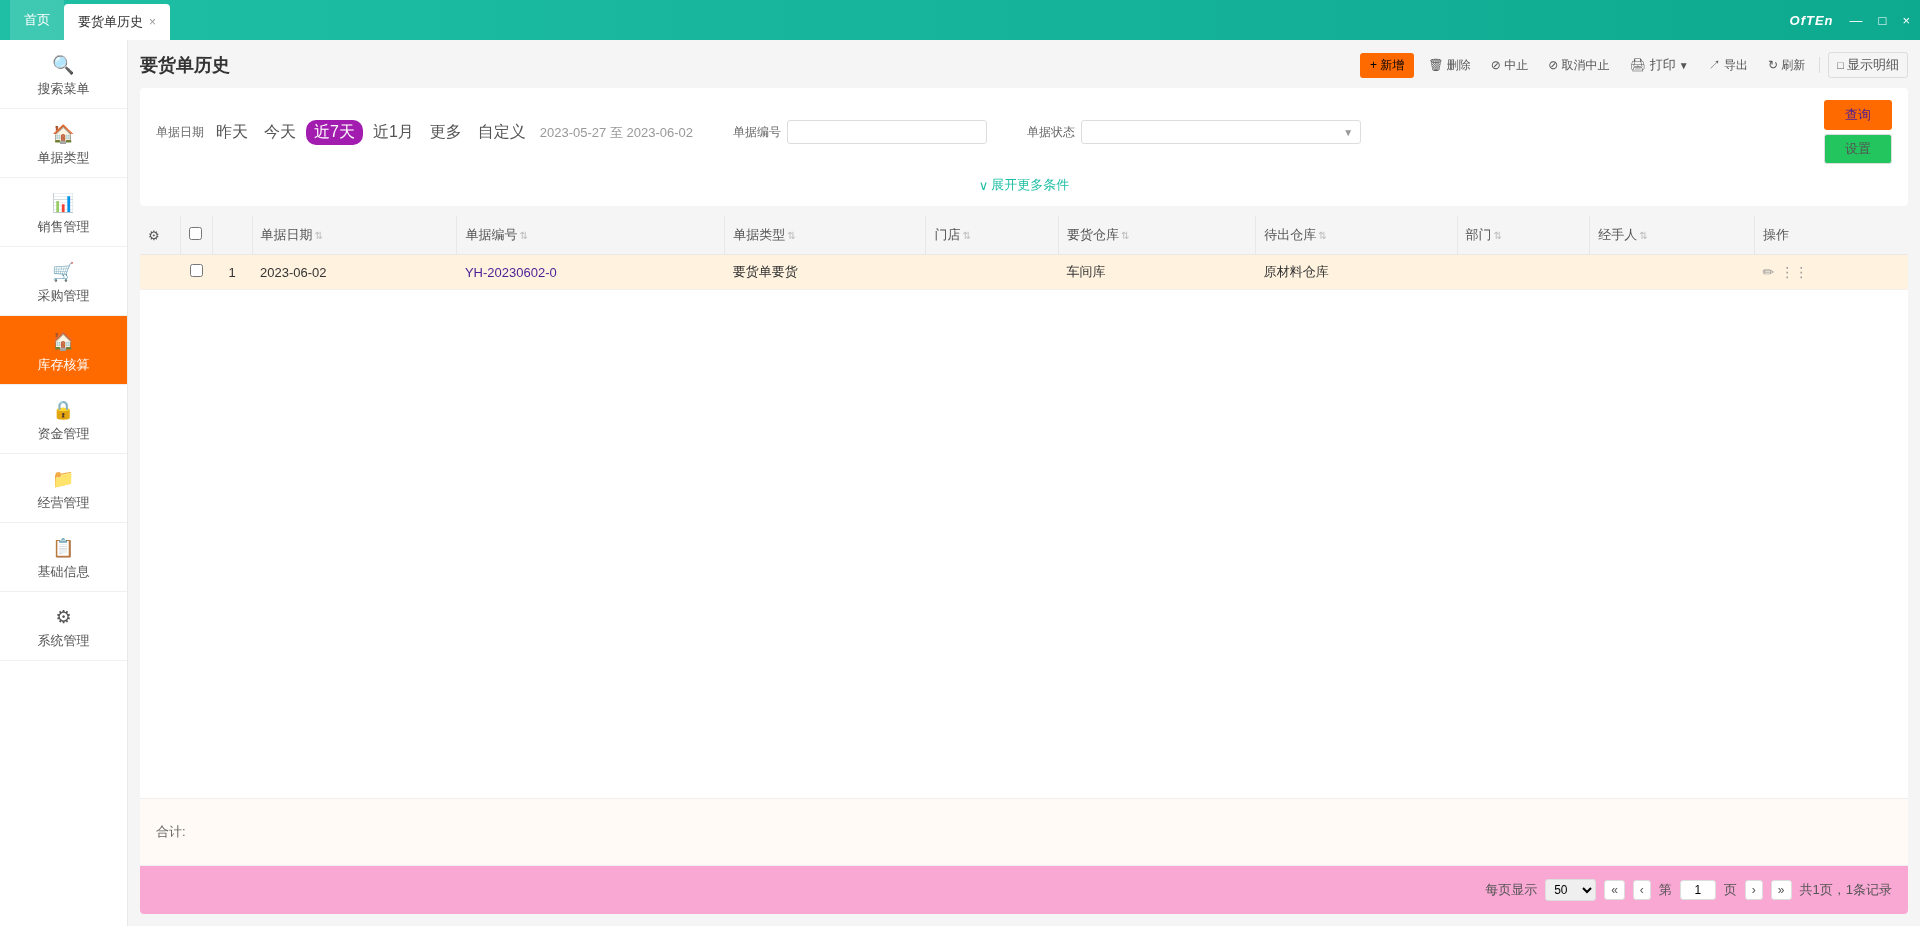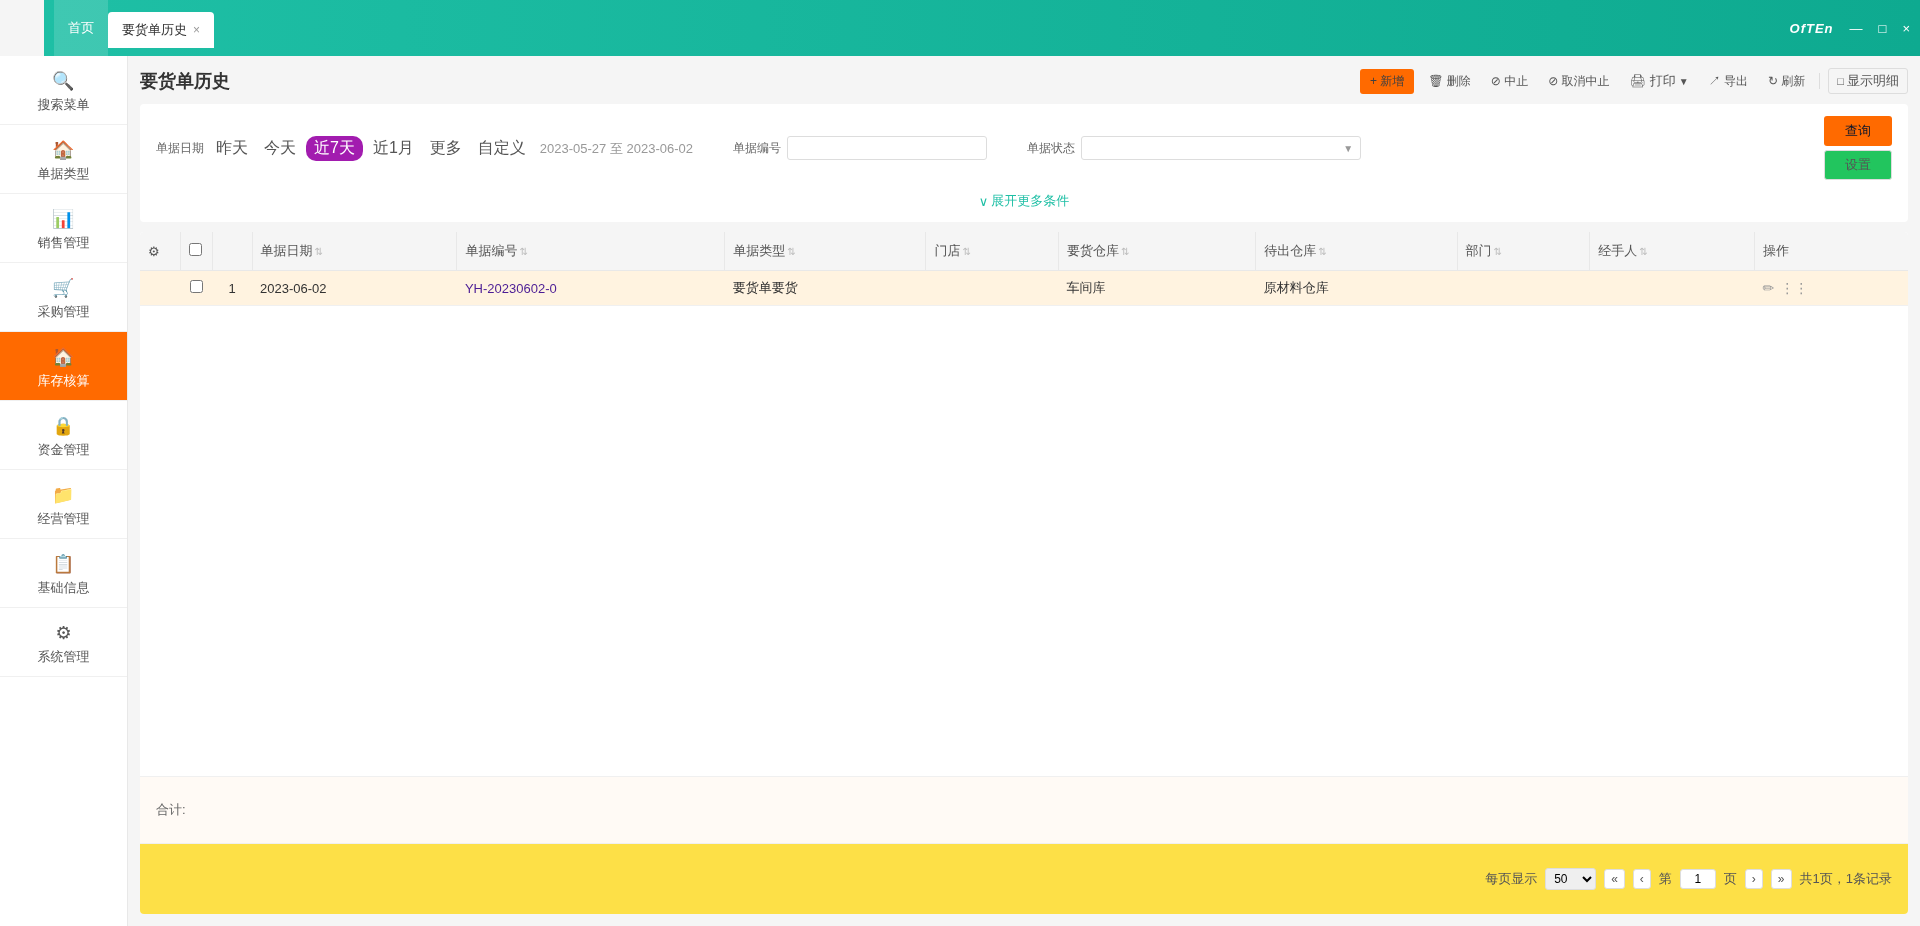--- a/index.html
+++ b/index.html
@@ -1,27 +1,26 @@
 <!DOCTYPE html>
 <html><head>
   <meta charset="utf-8">
   <style>
     * { box-sizing: border-box; margin: 0; padding: 0; font-family: 'Microsoft YaHei', Arial, sans-serif; font-size: 13px; }
     body { display: flex; flex-direction: column; height: 926px; overflow: hidden; background: #f5f5f5; }
 
     
     .top-bar {
-      height: 56px;
+      height: 40px;
       background: linear-gradient(90deg, #1ebfa5 0%, #0eaa90 100%);
       display: flex;
       align-items: center;
       padding: 0 10px;
       color: white;
       flex-shrink: 0;
-      margin-left: 44px;
     }
     .top-bar .tab {
       display: flex;
       align-items: center;
       gap: 6px;
       padding: 0 14px;
       height: 100%;
       cursor: pointer;
       font-size: 13px;
     }
@@ -118,21 +117,21 @@
       align-items: center;
       gap: 3px;
       cursor: pointer;
       color: #555;
       font-size: 12px;
       padding: 4px 6px;
       white-space: nowrap;
     }
     .toolbar-btn.primary {
       background: #ff6a00;
-      color: #404040;
+      color: #000000;
       border-radius: 3px;
       padding: 4px 10px;
     }
     .toolbar-divider { width: 1px; height: 16px; background: #ddd; }
     .show-detail-btn {
       display: flex;
       align-items: center;
       gap: 3px;
       cursor: pointer;
       color: #555;
@@ -206,21 +205,21 @@
       margin-top: 6px;
     }
     .filter-actions {
       display: flex;
       flex-direction: column;
       gap: 4px;
       margin-left: auto;
     }
     .query-btn {
       background: #ff6a00;
-      color: #0f172a;
+      color: #4c1d95;
       border: none;
       border-radius: 3px;
       padding: 6px 20px;
       cursor: pointer;
       font-size: 13px;
     }
     .setting-btn {
       background: #22c55e;
       color: #555;
       border: 1px solid #ddd;
@@ -292,22 +291,22 @@
       font-size: 12px;
       color: #666;
       flex-shrink: 0;
     }
 
     
     .pagination-bar {
       display: flex;
       align-items: center;
       justify-content: flex-end;
-      padding: 24px 16px;
-      background: #fde047;
+      padding: 13px 16px;
+      background: #f9a8d4;
       border-top: 1px solid #f0f0f0;
       gap: 8px;
       font-size: 12px;
       color: #555;
       flex-shrink: 0;
     }
     .pagination-bar select {
       border: 1px solid #ddd;
       border-radius: 3px;
       padding: 2px 4px;

